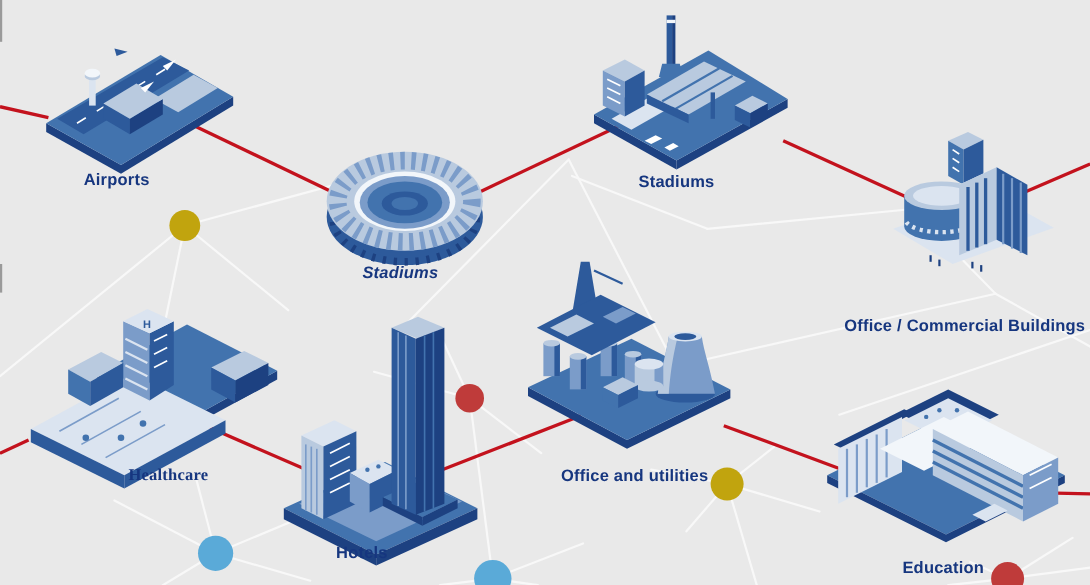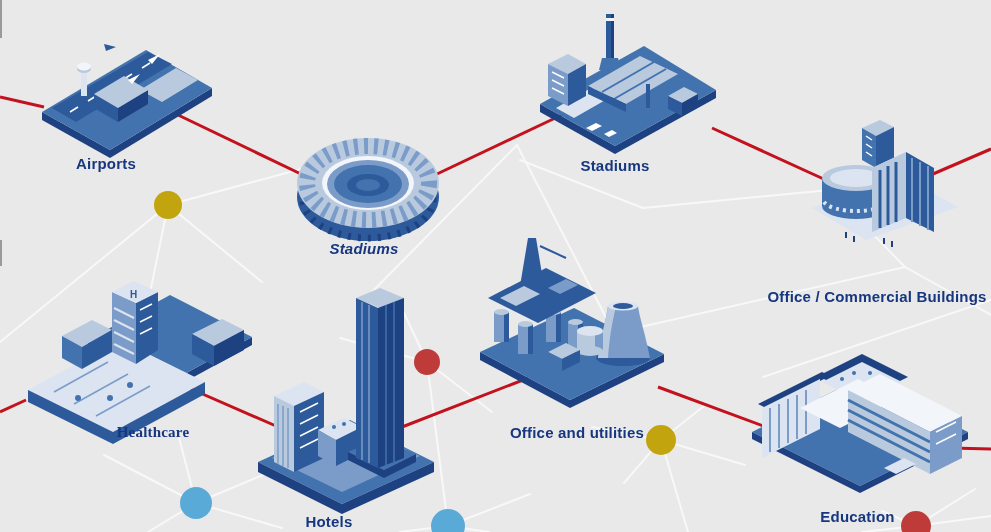--- a/index.html
+++ b/index.html
@@ -311,16 +311,16 @@
     <rect x="0" y="0" width="2" height="38" fill="var(--edge)"></rect>
     <rect x="0" y="240" width="2" height="26" fill="var(--edge)"></rect>
   </g>
 </svg>
 
   <div class="seg-label" style="left:106px;top:155px;">Airports</div>
   <div class="seg-label" style="left:364px;top:240px;font-style:italic;">Stadiums</div>
   <div class="seg-label" style="left:615px;top:157px;">Stadiums</div>
   <div class="seg-label" style="left:877px;top:240px;margin-top:48px;">Office / Commercial Buildings</div>
   <div class="seg-label" style="left:153px;top:424px;font-family:Liberation Serif, serif;">Healthcare</div>
-  <div class="seg-label" style="left:329px;top:513px;">Hotels</div>
+  <div class="seg-label" style="left:329px;top:494px;">Hotels</div>
   <div class="seg-label" style="left:577px;top:424px;">Office and utilities</div>
   <div class="seg-label" style="left:850px;top:508px;padding-left:15px;">Education</div>
 </div>
 
 </body></html>

